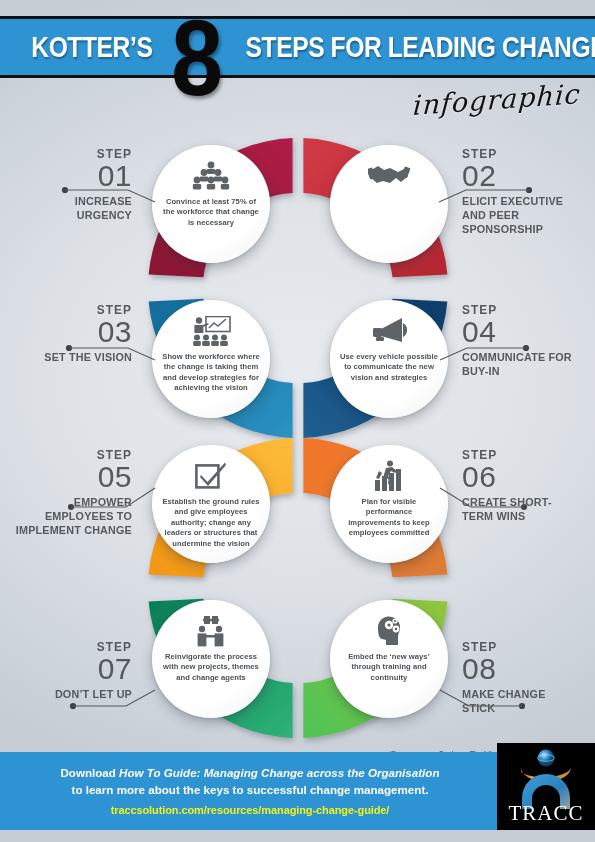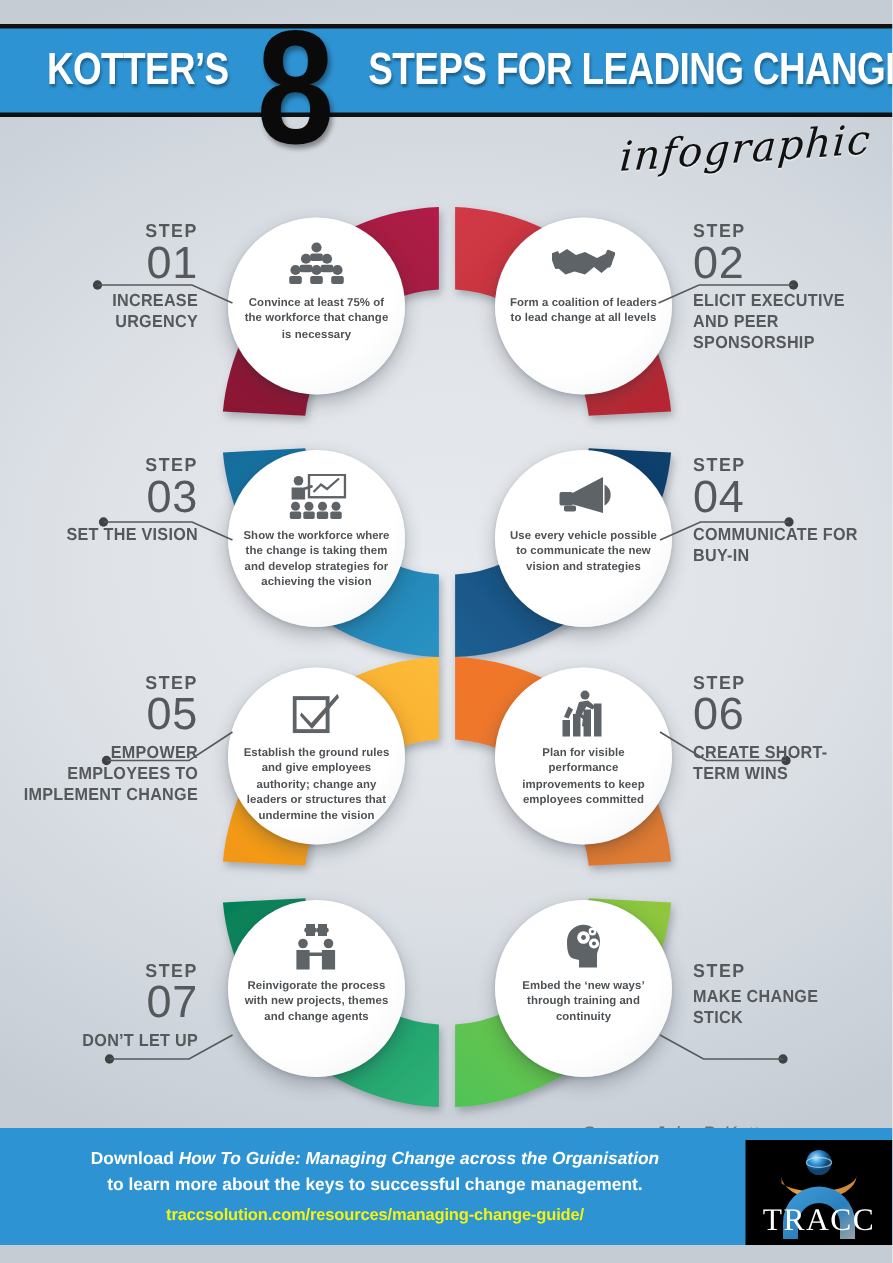--- a/index.html
+++ b/index.html
@@ -132,21 +132,21 @@
     position:absolute;left:0;top:12px;width:500px;text-align:center;color:#fff;
   }
   #footer-text .l1{font-size:11.6px;font-weight:bold;line-height:17px;display:block;}
   #footer-text .l1 em{font-style:italic;}
   #footer-text .l2{font-size:11.6px;font-weight:bold;line-height:17px;display:block;}
   #footer-url{
     position:absolute;left:0;top:52px;width:500px;text-align:center;
     color:#f2f315;font-size:11px;font-weight:bold;letter-spacing:-.1px;
   }
   #tracc-logo{
-    position:absolute;right:0;bottom:0;width:98px;height:70px;background:#000;
+    position:absolute;right:0;bottom:0;width:98px;height:87px;background:#000;
     overflow:hidden;
   }
   #tracc-logo .logo-word{
     position:absolute;left:0;bottom:4px;width:98px;text-align:center;
     color:#fff;font-family:"Liberation Serif", serif;font-size:21px;letter-spacing:1px;
   }
   #tracc-logo svg{position:absolute;left:50%;top:6px;transform:translateX(-50%);}
 </style>
 </head>
 <body>
@@ -252,21 +252,20 @@
   </div>
 
   <div class="bubble bub-lg" id="bub2">
     <span class="icon">
       <svg width="42" height="28" viewBox="0 0 42 28">
         <path d="M2 9 L10 4 L16 8 L22 6 L30 10 L36 7 L40 14 L33 20 L28 16 L22 21 L15 19 L9 21 L2 15 Z"></path>
         <rect x="0" y="6" width="6" height="11" rx="1.2" transform="rotate(-20 3 11)"></rect>
         <rect x="35" y="5" width="6" height="11" rx="1.2" transform="rotate(20 38 10)"></rect>
       </svg>
     </span>
-    <p>Form a coalition of leaders to lead change at all levels</p>
   </div>
 
   <div class="bubble bub-lg" id="bub3">
     <span class="icon">
       <svg width="40" height="30" viewBox="0 0 40 30">
         <rect x="15" y="0.5" width="24" height="15" fill="none" stroke="#5e6367" stroke-width="1.6"></rect>
         <polyline points="18,12 23,7 27,10 35,3" fill="none" stroke="#5e6367" stroke-width="1.5"></polyline>
         <circle cx="8" cy="4.5" r="3.2"></circle>
           <path d="M3.4 9 h9 v8 h-9 Z"></path>
         <rect x="11.5" y="9" width="6" height="1.8" rx=".8" transform="rotate(-18 11.5 9)"></rect>
@@ -429,20 +428,21 @@
     <span class="sn">06</span>
     <span class="st">CREATE SHORT-TERM WINS</span>
   </div>
   <div class="steplabel lbl-left" id="lab7">
     <span class="sw">STEP</span>
     <span class="sn">07</span>
     <span class="st">DON’T LET UP</span>
   </div>
   <div class="steplabel lbl-right" id="lab8">
     <span class="sw">STEP</span>
+    <span class="sn">08</span>
     <span class="st">MAKE CHANGE STICK</span>
   </div>
 
   <div id="source-note">Source: John P. Kotter</div>
 
   <div id="footer">
     <div id="footer-text">
       <span class="l1"><span>Download </span><em>How To Guide: Managing Change across the Organisation</em></span>
       <span class="l2">to learn more about the keys to successful change management.</span>
     </div>

